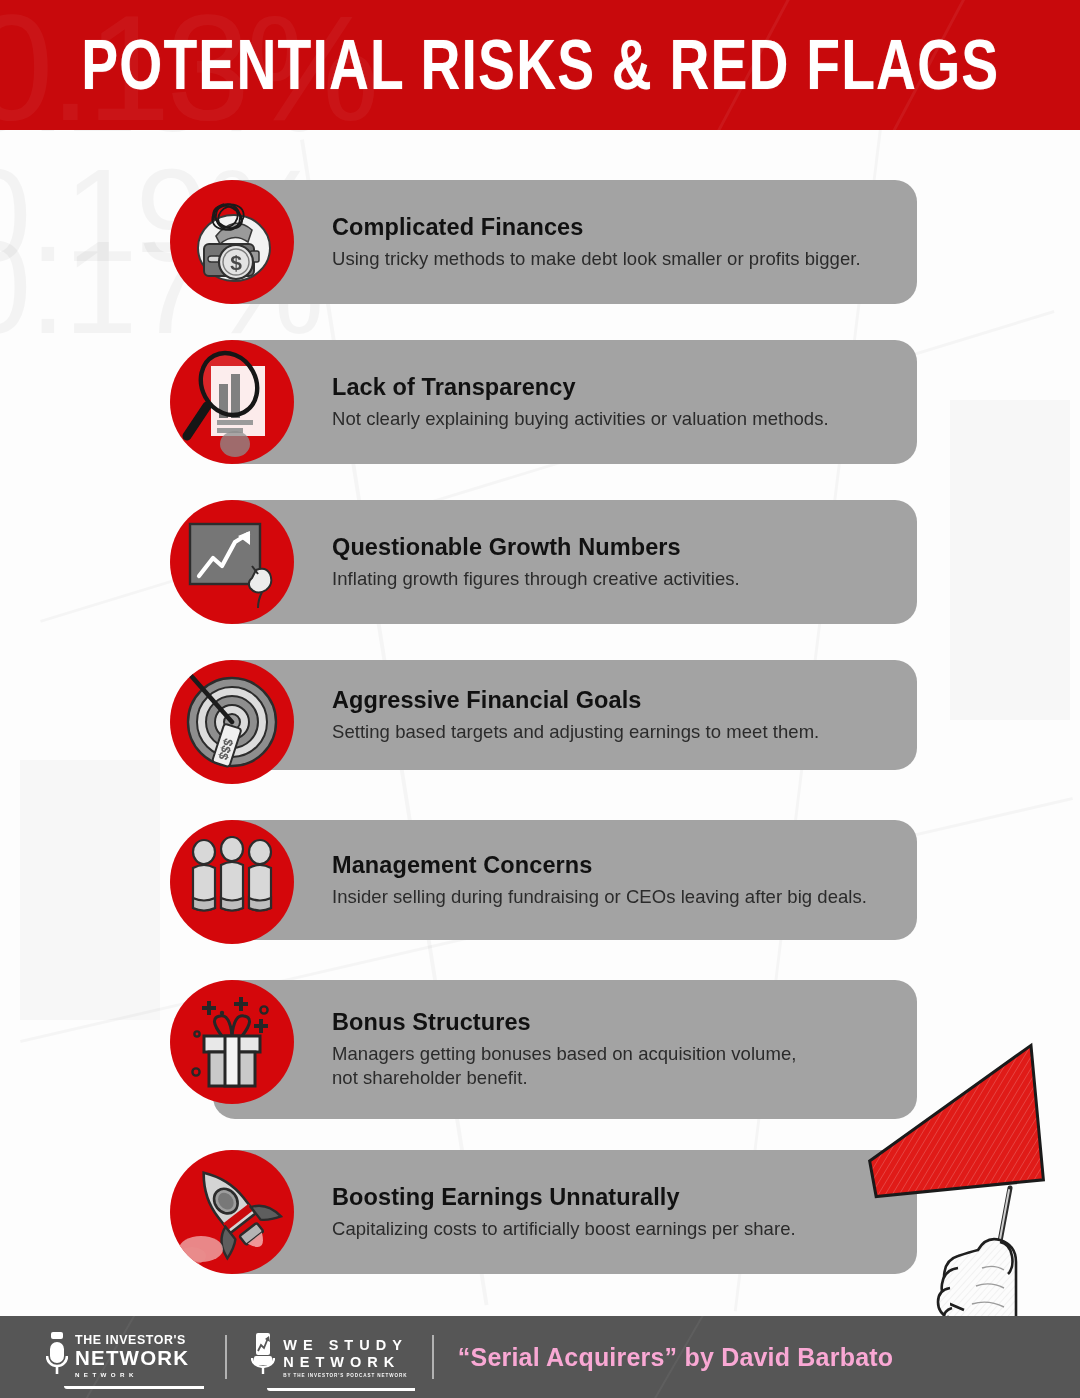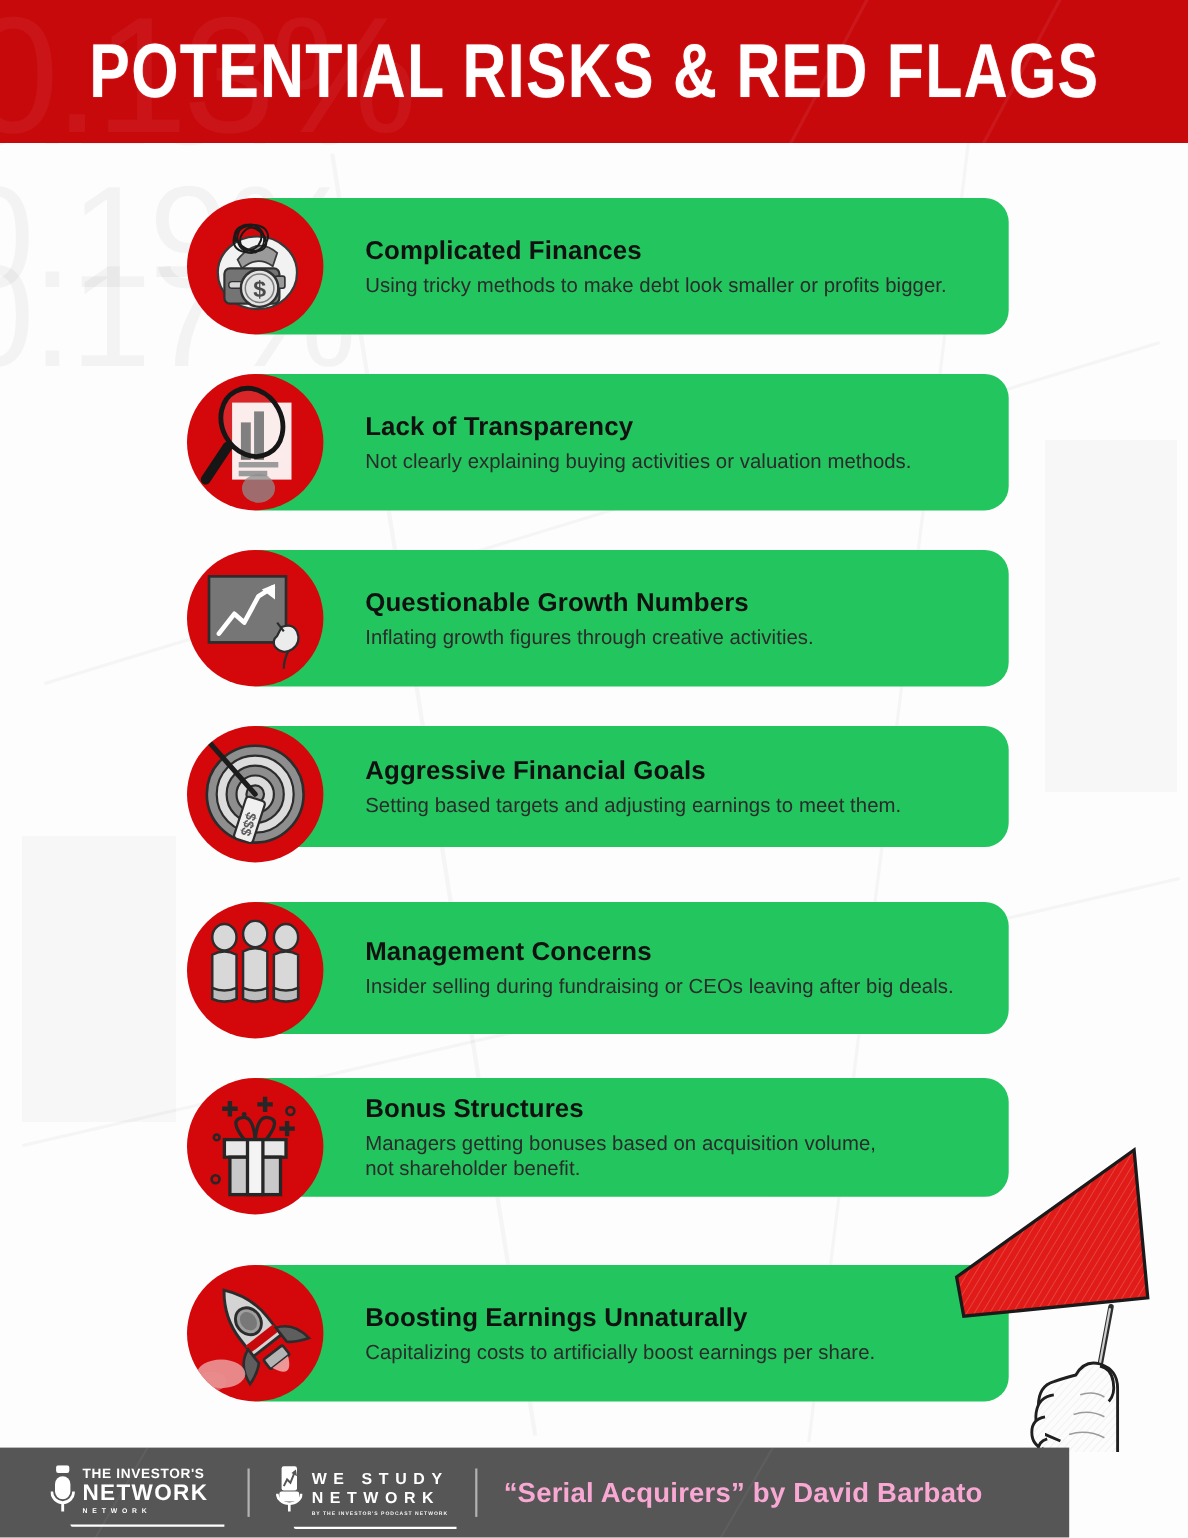--- a/index.html
+++ b/index.html
@@ -98,21 +98,21 @@
   .risk-row {
     position:absolute;
     left:0;
     width:1080px;
   }
 
   .card {
     position:absolute;
     left:213px;
     width:704px;
-    background:#22c55e;
+    background:#a3a3a3;
     border-radius:22px;
     display:flex;
     align-items:center;
   }
 
   .card-inner {
     padding-left:119px;
     padding-right:24px;
     width:100%;
   }
@@ -154,21 +154,21 @@
     left:830px; top:1020px;
     width:250px; height:300px;
     z-index:5;
     pointer-events:none;
   }
 
   
   .footer {
     position:absolute;
     left:0; top:1316px;
-    width:972px; height:82px;
+    width:1080px; height:82px;
     background:#565656;
     z-index:6;
     display:flex;
     align-items:center;
     overflow:hidden;
   }
   .footer-diag {
     position:absolute;
     width:2px; height:260px;
     background:#ffffff;
@@ -412,21 +412,21 @@
             <path d="M37 62 q11 5 22 0 l0 10 q-11 5 -22 0 z" fill="#bdbdbd"></path>
             <ellipse cx="76" cy="16" rx="11" ry="12"></ellipse>
             <path d="M65 32 q11 -6 22 0 l0 40 q-11 5 -22 0 z"></path>
             <path d="M65 62 q11 5 22 0 l0 10 q-11 5 -22 0 z" fill="#bdbdbd"></path>
           </g>
         </svg>
       </div>
     </div>
 
     <div class="risk-row" style="top:850px;">
-      <div class="card" style="top:0; height:108px;">
+      <div class="card" style="top:0; height:139px;">
         <div class="card-inner">
           <div class="card-title">Bonus Structures</div>
           <div class="card-desc">Managers getting bonuses based on acquisition volume,
 not shareholder benefit.</div>
         </div>
       </div>
       <div class="icon-circle" style="left:170px; top:0;">
         <svg width="96" height="104" viewBox="0 0 96 104">
           <g fill="#262626">
             <path d="M18 16 h5 v-5 h4 v5 h5 v4 h-5 v5 h-4 v-5 h-5 z"></path>

